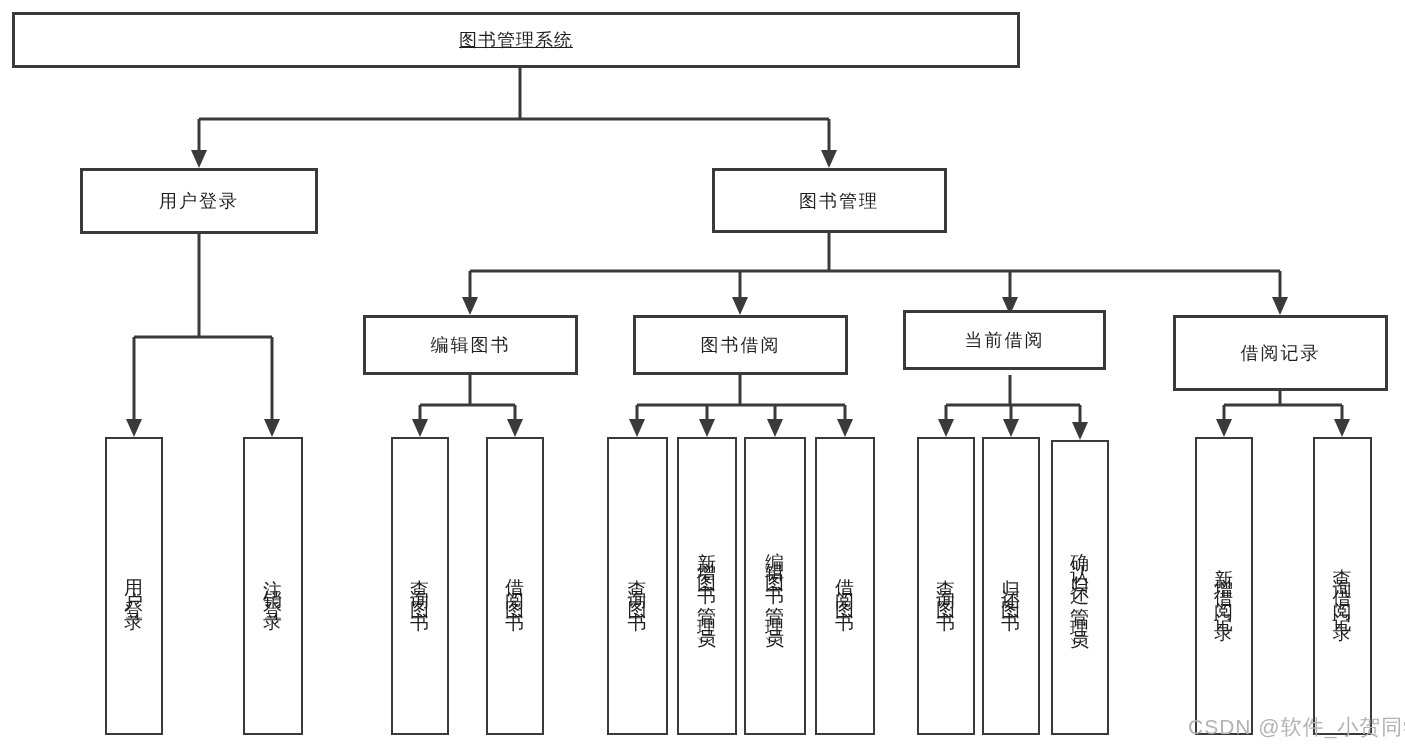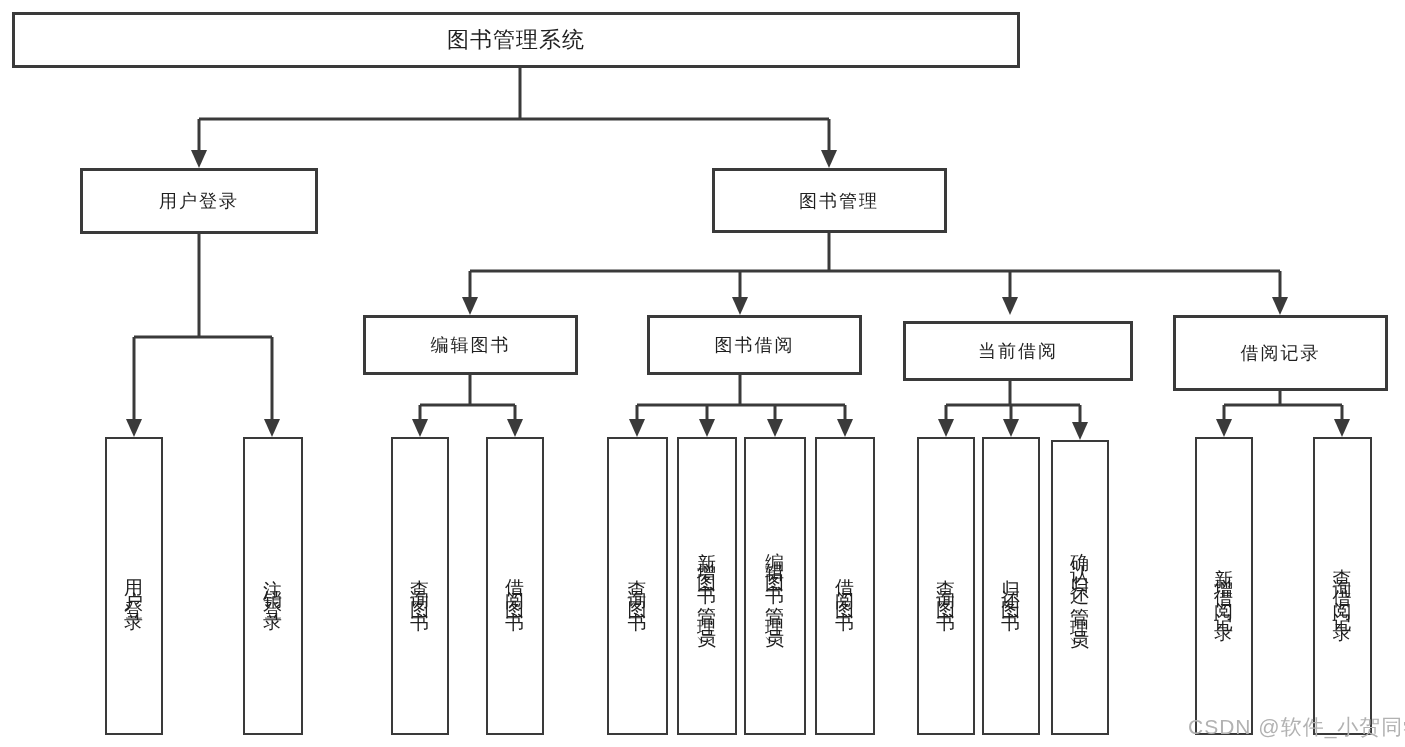--- a/index.html
+++ b/index.html
@@ -5,40 +5,40 @@
   html,body{margin:0;padding:0;background:#fff;}
   .stage{
     position:relative;width:1405px;height:747px;background:#ffffff;
     font-family:"Liberation Sans",sans-serif;color:#1f1f1f;overflow:hidden;
   }
   .box{
     position:absolute;background:#ffffff;border:3px solid #3a3a3a;
     box-sizing:border-box;display:flex;align-items:center;justify-content:center;
   }
   .box .lbl{font-size:18px;letter-spacing:2px;white-space:nowrap;}
-  .root .lbl{font-size:22px;letter-spacing:1px;}
+  .root .lbl{font-size:18px;letter-spacing:1px;text-decoration:underline;}
   .leaf{border-width:2.5px;}
   .leaf .lbl{
     writing-mode:vertical-rl;text-orientation:mixed;
     font-size:19px;letter-spacing:11px;line-height:1;white-space:nowrap;
   }
   svg.wires{position:absolute;left:0;top:0;pointer-events:none;}
   .ln{stroke:#3a3a3a;stroke-width:3;fill:none;}
   .ar{fill:#3a3a3a;stroke:none;}
   .watermark{
     position:absolute;left:1188px;top:713px;font-size:21px;letter-spacing:1px;
     color:#b2b2b2;white-space:nowrap;
   }
   
   .n-root {left:12px;  top:12px;  width:1008px;height:56px;}
   .n-user {left:80px;  top:168px; width:238px; height:66px;}
   .n-book {left:712px; top:168px; width:235px; height:65px;padding-left:19px;}
   .n-g1   {left:363px; top:315px; width:215px; height:60px;}
-  .n-g2   {left:647px; top:315px; width:215px; height:60px;}
-  .n-g3   {left:903px; top:321px; width:230px; height:60px;}
+  .n-g2   {left:633px; top:315px; width:215px; height:60px;}
+  .n-g3   {left:903px; top:310px; width:203px; height:60px;}
   .n-g4   {left:1173px;top:315px; width:215px; height:76px;}
   .n-l1  {left:105px; top:437px;width:58px;height:298px;}
   .n-l2  {left:243px; top:437px;width:60px;height:298px;}
   .n-l3  {left:391px; top:437px;width:58px;height:298px;}
   .n-l4  {left:486px; top:437px;width:58px;height:298px;}
   .n-l5  {left:607px; top:437px;width:61px;height:298px;}
   .n-l6  {left:677px; top:437px;width:60px;height:298px;}
   .n-l7  {left:744px; top:437px;width:62px;height:298px;}
   .n-l8  {left:815px; top:437px;width:60px;height:298px;}
   .n-l9  {left:917px; top:437px;width:58px;height:298px;}

